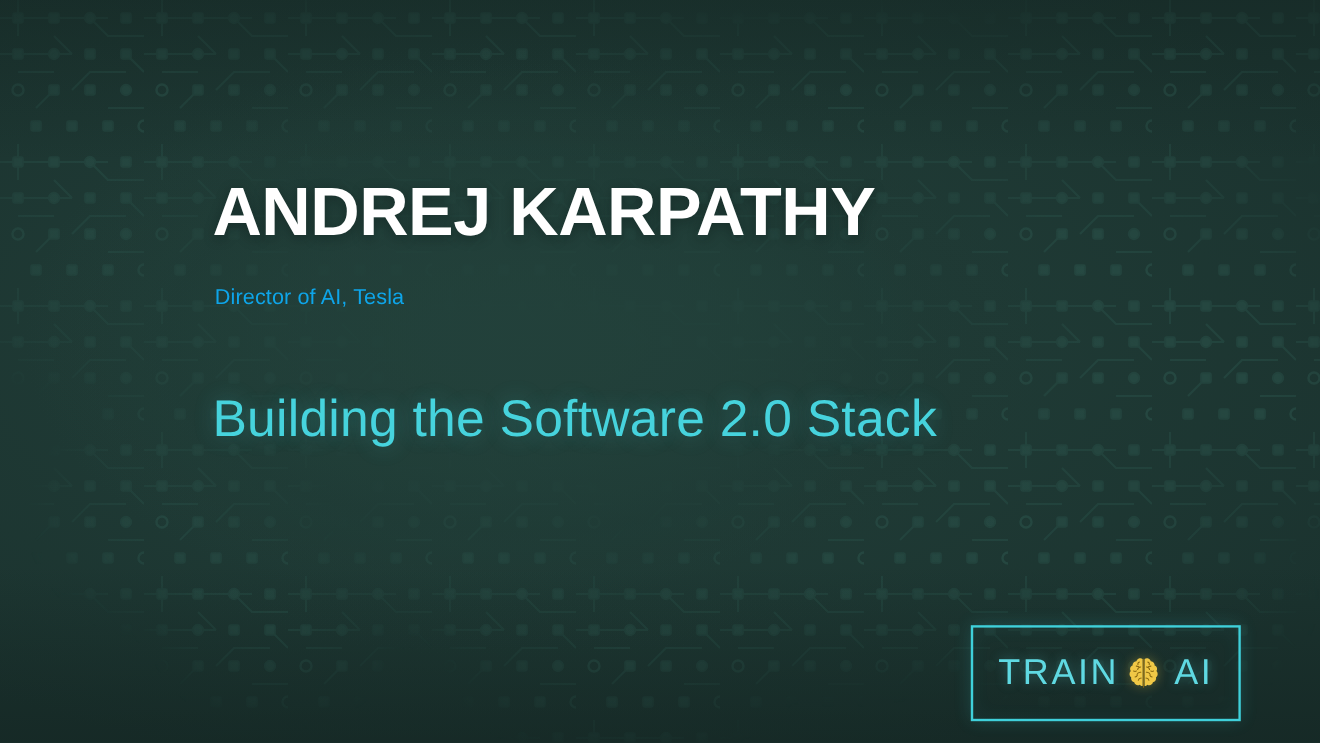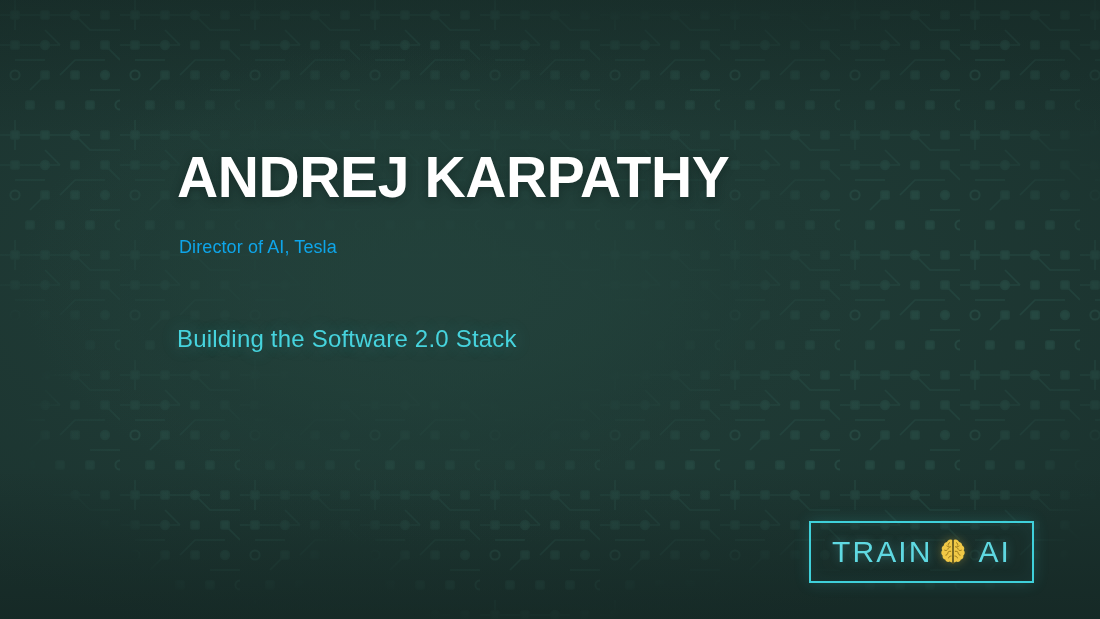--- a/index.html
+++ b/index.html
@@ -85,35 +85,35 @@
     letter-spacing: 0.1px;
     color: #0ea5e9;
     white-space: nowrap;
   }
 
   .talk-title {
     position: absolute;
     top: 325px;
     left: 0;
     margin: 0;
-    font-size: 24px;
+    font-size: 43px;
     font-weight: 400;
     letter-spacing: 0.2px;
     color: #46d3dd;
     white-space: nowrap;
     text-shadow: 0 0 18px rgba(70,211,221,0.28);
   }
 
   
   .logo-box {
     position: absolute;
     left: 809px;
     top: 521px;
     width: 225px;
-    height: 62px;
+    height: 80px;
     box-sizing: border-box;
     border: 2px solid #3fd0da;
     display: flex;
     align-items: center;
     justify-content: center;
     gap: 0px;
     box-shadow: 0 0 14px rgba(63,208,218,0.18), inset 0 0 16px rgba(63,208,218,0.06);
   }
 
   .logo-word {

